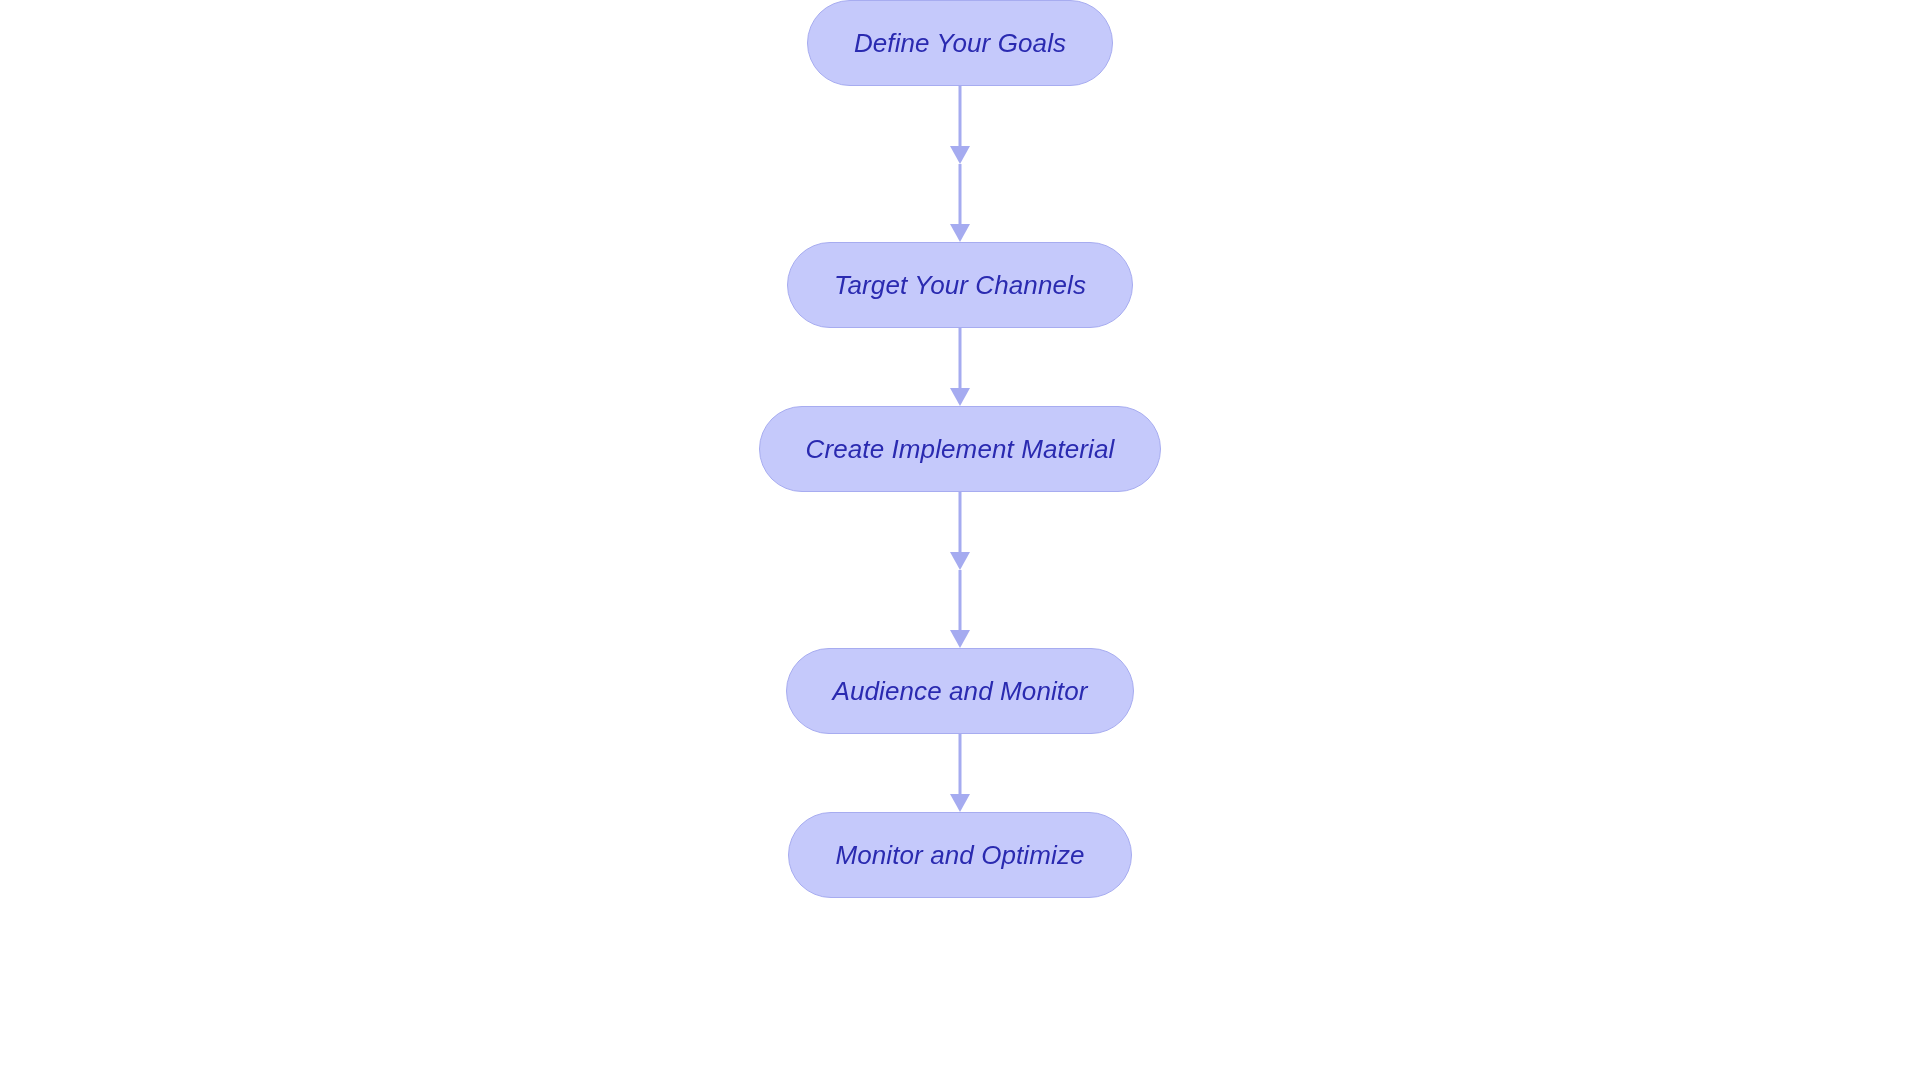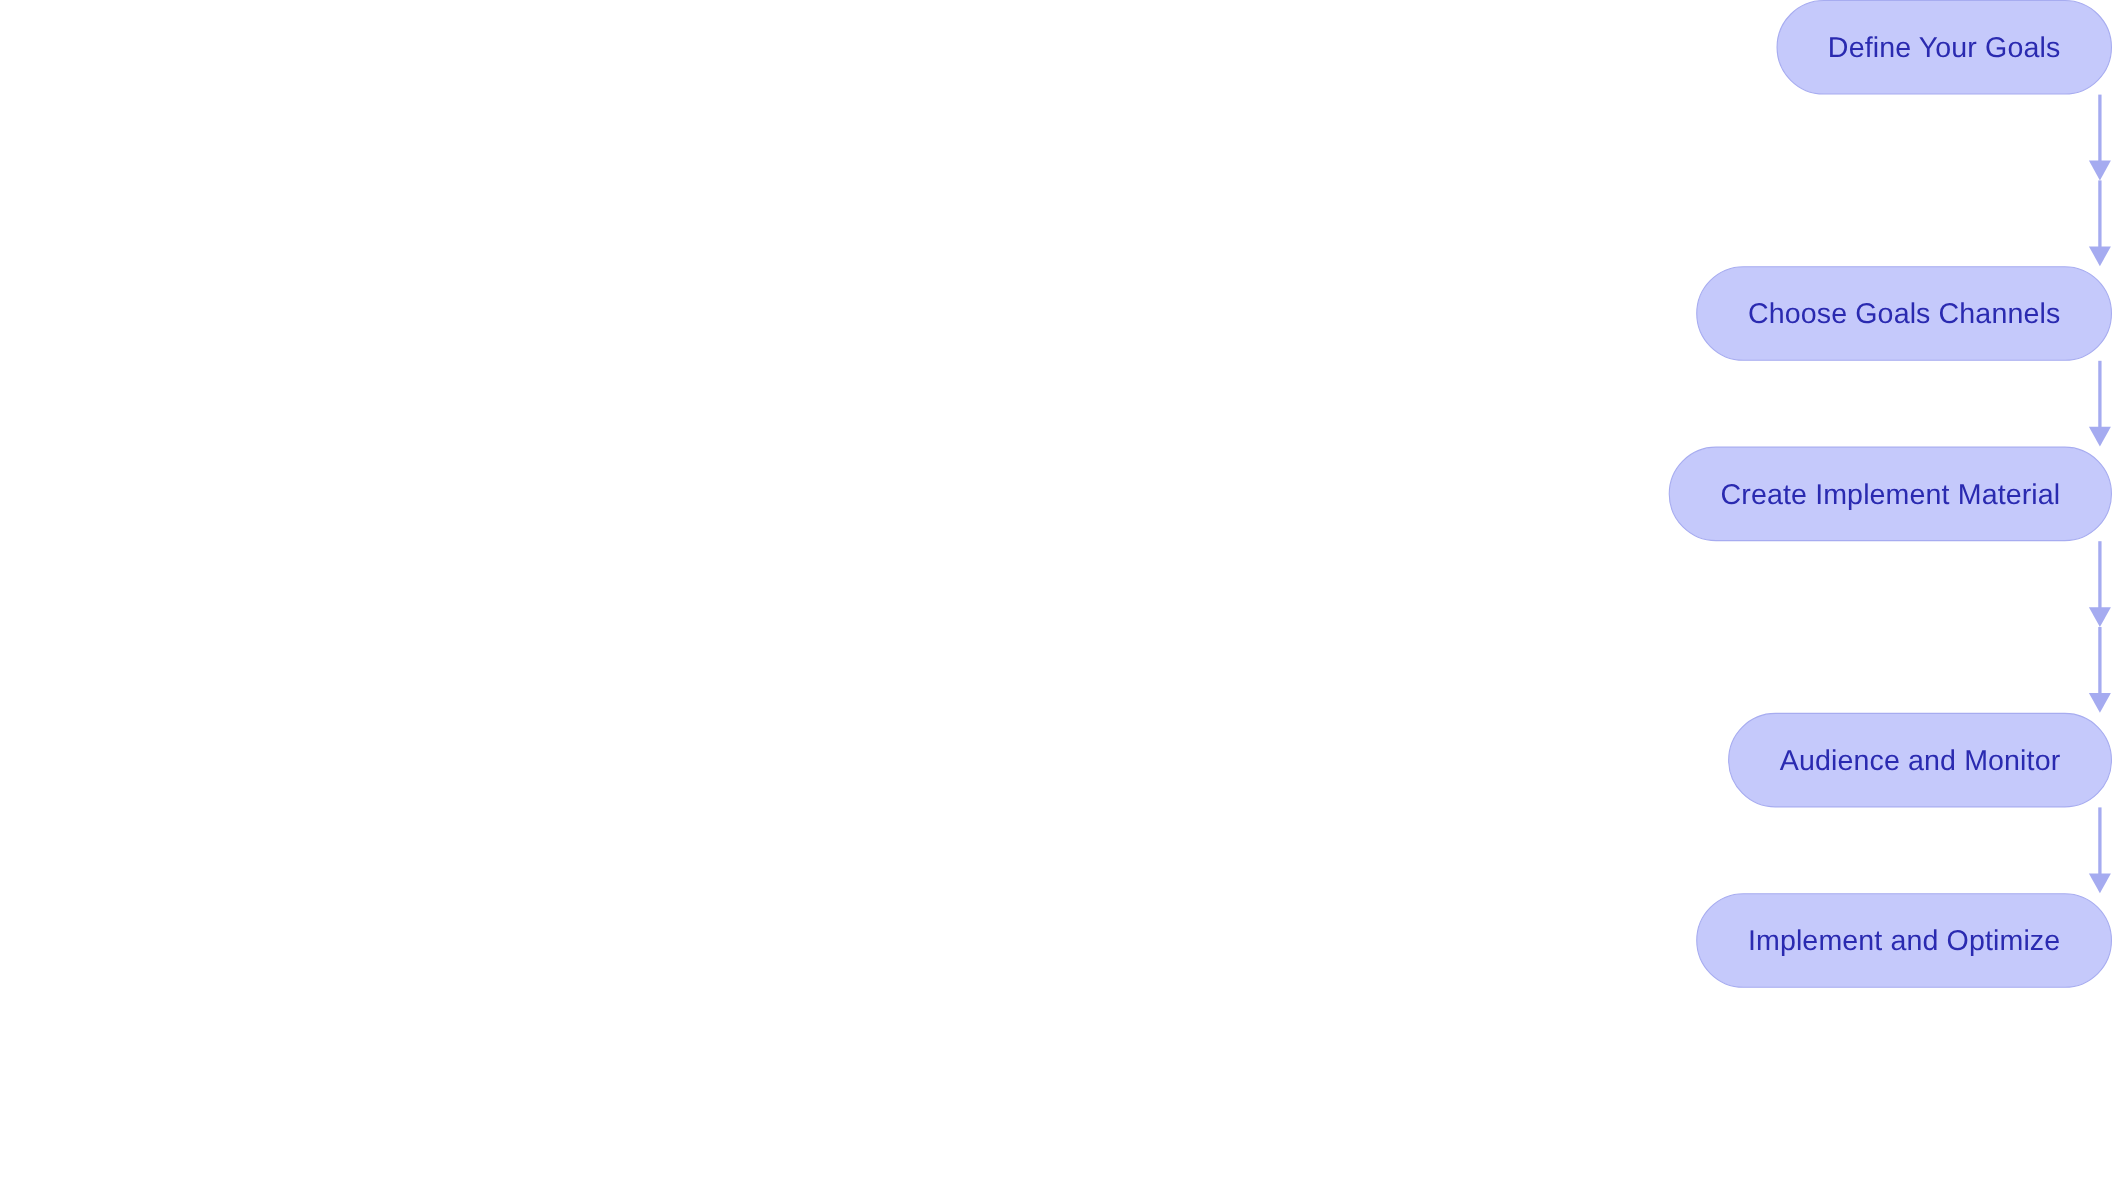--- a/index.html
+++ b/index.html
@@ -23,21 +23,22 @@
   }
 
   .flow-column {
     position: absolute;
     left: 0;
     top: 0;
     width: 1920px;
     height: 1083px;
     display: flex;
     flex-direction: column;
-    align-items: flex-end;
+    align-items: center;
+    font-style: italic;
   }
 
   
   .node {
     box-sizing: border-box;
     display: flex;
     align-items: center;
     justify-content: center;
     background: #c5c9fb;
     border: 1.4px solid #a7acf0;
@@ -99,21 +100,21 @@
       <div class="connector-arrowhead"></div>
     </div>
 
 
     <div class="connector">
       <div class="connector-line"></div>
       <div class="connector-arrowhead"></div>
     </div>
 
     <div class="node">
-      <span class="node-label">Choose Goals Channels</span>
+      <span class="node-label">Target Your Channels</span>
     </div>
 
     <div class="connector">
       <div class="connector-line"></div>
       <div class="connector-arrowhead"></div>
     </div>
 
     <div class="node">
       <span class="node-label">Create Implement Material</span>
     </div>
@@ -132,17 +133,17 @@
     <div class="node">
       <span class="node-label">Audience and Monitor</span>
     </div>
 
     <div class="connector">
       <div class="connector-line"></div>
       <div class="connector-arrowhead"></div>
     </div>
 
     <div class="node">
-      <span class="node-label">Implement and Optimize</span>
+      <span class="node-label">Monitor and Optimize</span>
     </div>
 
   </div>
 </div>
 
 </body></html>

